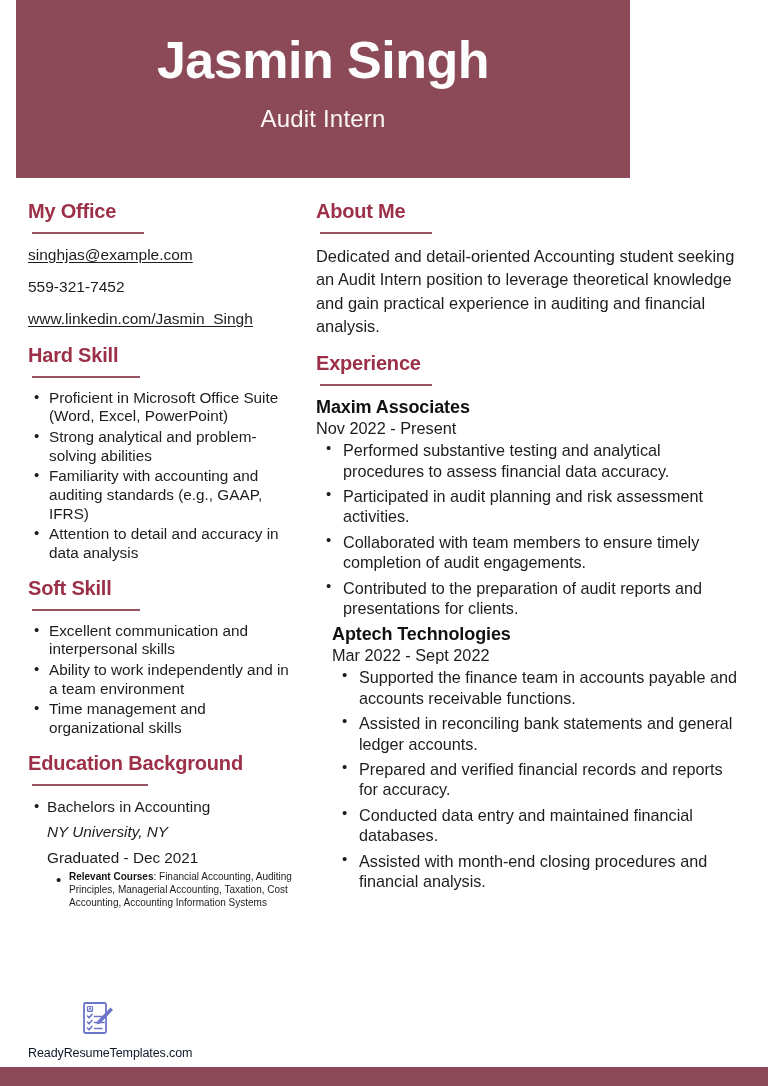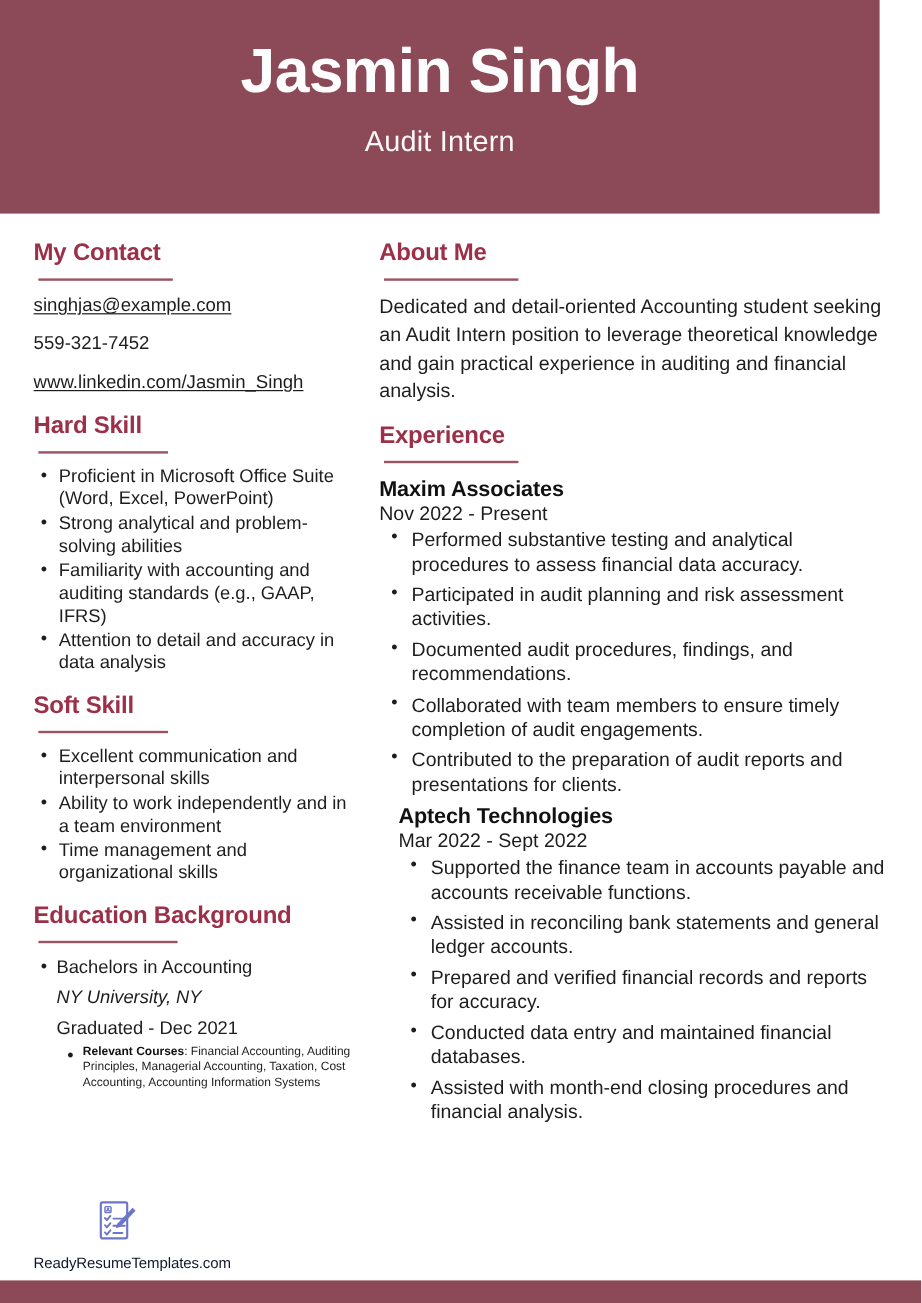--- a/index.html
+++ b/index.html
@@ -16,22 +16,22 @@
     width: 768px;
     height: 1086px;
     background: #ffffff;
     overflow: hidden;
     box-sizing: border-box;
   }
 
   
   .header-band {
     position: absolute;
-    top: 0; left: 0;
-    width: 733px;
+    top: 0; left: 16px;
+    width: 614px;
     height: 178px;
     background: #8c4a58;
     display: flex;
     flex-direction: column;
     align-items: center;
     justify-content: center;
   }
   .full-name {
     color: #fdfdfd;
     font-size: 52px;
@@ -253,21 +253,21 @@
   <div class="header-band">
     <div class="full-name">Jasmin Singh</div>
     <div class="job-title">Audit Intern</div>
   </div>
 
   <div class="body-wrap">
 
     <div class="col-left">
 
       <div class="sec-block">
-        <div class="sec-head">My Contact</div>
+        <div class="sec-head">My Office</div>
         <div class="sec-rule"></div>
         <ul class="contact-list">
           <li class="contact-item link">singhjas@example.com</li>
           <li class="contact-item">559-321-7452</li>
           <li class="contact-item link">www.linkedin.com/Jasmin_Singh</li>
         </ul>
       </div>
 
       <div class="sec-block">
         <div class="sec-head">Hard Skill</div>
@@ -318,21 +318,20 @@
       <div class="sec-block">
         <div class="sec-head">Experience</div>
         <div class="sec-rule wide"></div>
 
         <div class="job">
           <div class="job-company">Maxim Associates</div>
           <div class="job-dates">Nov 2022 - Present</div>
           <ul class="bul">
             <li>Performed substantive testing and analytical procedures to assess financial data accuracy.</li>
             <li>Participated in audit planning and risk assessment activities.</li>
-            <li>Documented audit procedures, findings, and recommendations.</li>
             <li>Collaborated with team members to ensure timely completion of audit engagements.</li>
             <li>Contributed to the preparation of audit reports and presentations for clients.</li>
           </ul>
         </div>
 
         <div class="job indent">
           <div class="job-company">Aptech Technologies</div>
           <div class="job-dates">Mar 2022 - Sept 2022</div>
           <ul class="bul">
             <li>Supported the finance team in accounts payable and accounts receivable functions.</li>

